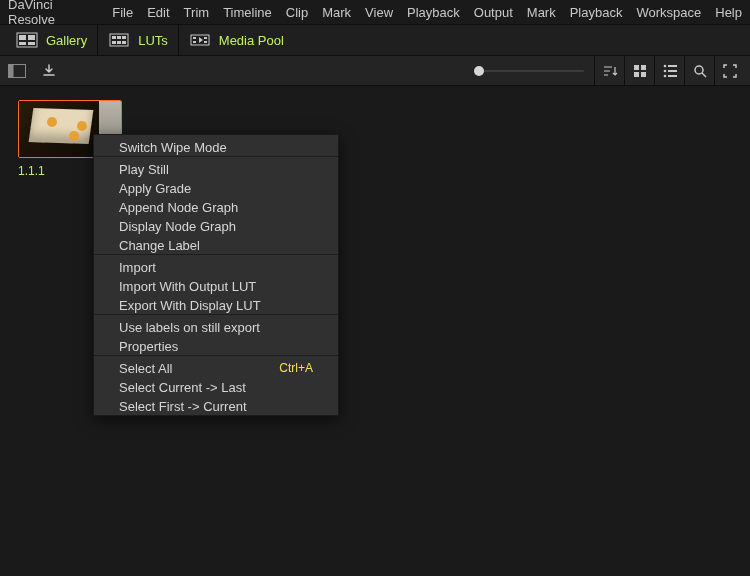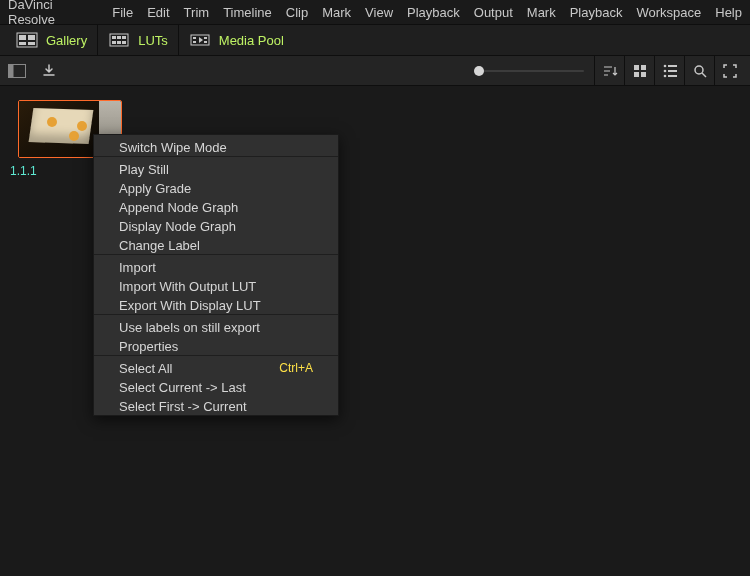--- a/index.html
+++ b/index.html
@@ -116,24 +116,24 @@
     box-shadow: 22px 14px 0 0 #e6a135, 30px 4px 0 0 #e6a135;
   }
   .thumb-strip {
     position: absolute;
     right: 0; top: 0; bottom: 0;
     width: 22px;
     background: linear-gradient(180deg, #b8b4aa 0%, #8a867c 100%);
   }
   .thumb-label {
     position: absolute;
-    left: 10px;
+    left: 18px;
     top: 78px;
     font-size: 12px;
-    color: #5eead4;
+    color: #bef264;
   }
   .context-menu {
     position: absolute;
     left: 93px;
     top: 48px;
     width: 246px;
     background: #303030;
     border: 1px solid #1a1a1a;
     box-shadow: 0 4px 14px rgba(0,0,0,0.6);
     padding: 1px 0;

